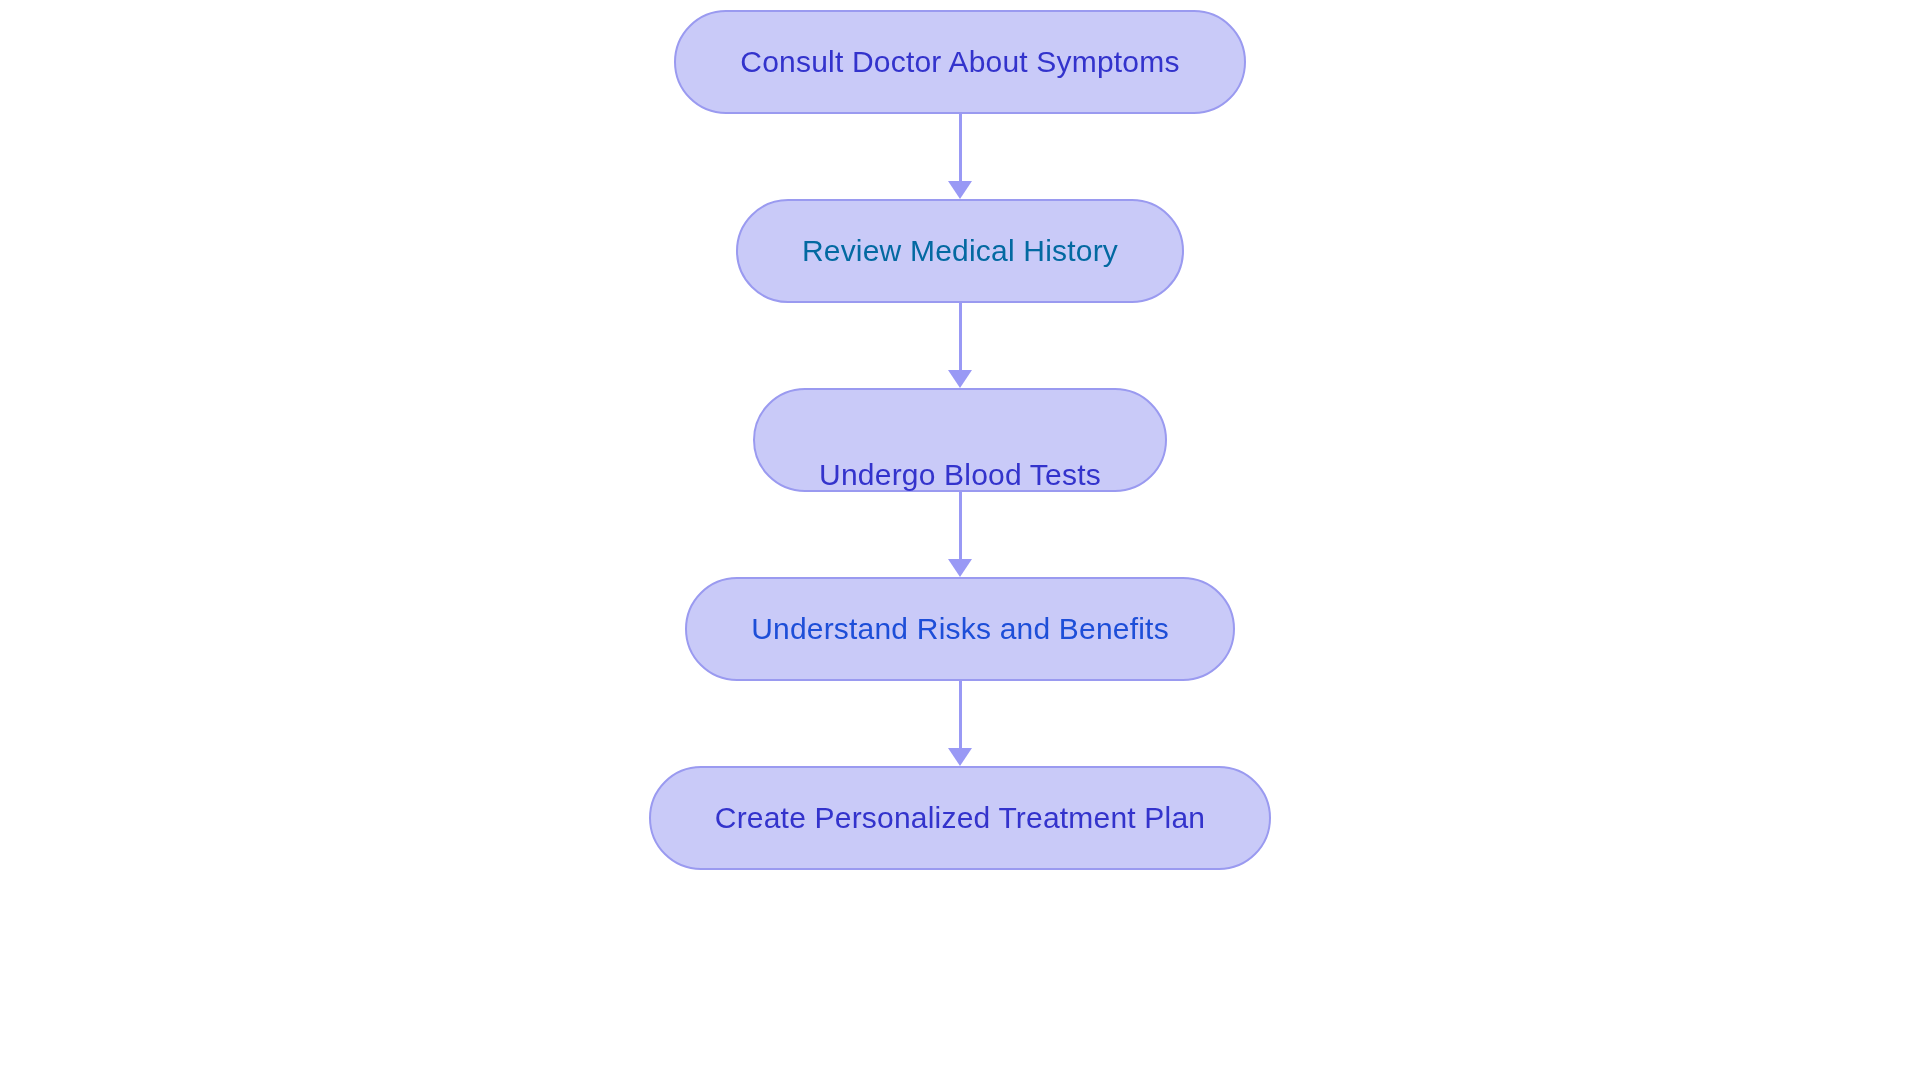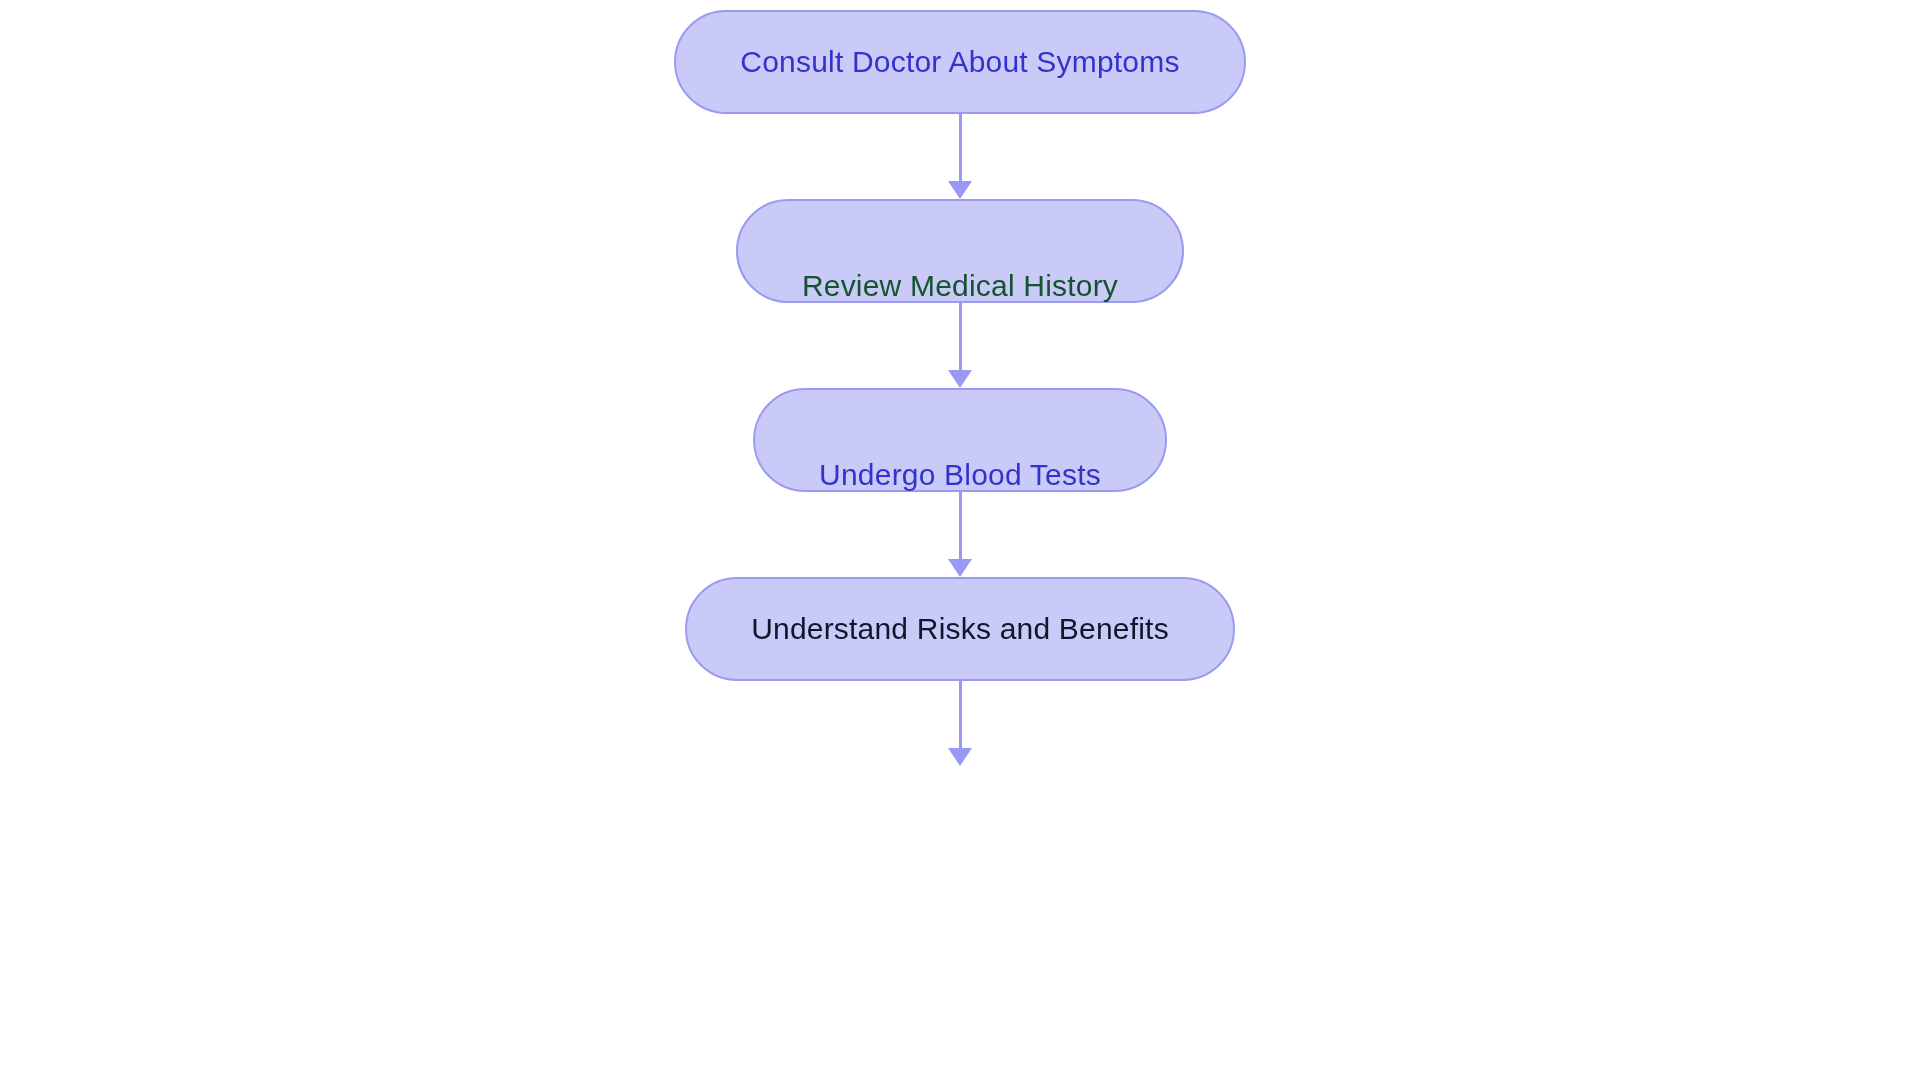--- a/index.html
+++ b/index.html
@@ -95,42 +95,45 @@
 
     <div class="node" style="background: rgb(201, 202, 248); border-color: rgb(154, 154, 240); color: rgb(51, 51, 204);">
       <span>Consult Doctor About Symptoms</span>
     </div>
 
     <div class="connector gap-1">
       <div class="line" style="background: rgb(153, 153, 245);"></div>
       <div class="head" style="border-top-color: rgb(153, 153, 245);"></div>
     </div>
 
-    <div class="node" style="background: rgb(201, 202, 248); border-color: rgb(154, 154, 240); color: #14532d; align-items: flex-end;">
+    <div class="node" style="background: rgb(201, 202, 248); border-color: rgb(154, 154, 240); color: #0369a1;">
       <span>Review Medical History</span>
     </div>
 
     <div class="connector gap-2">
       <div class="line" style="background: rgb(153, 153, 245);"></div>
       <div class="head" style="border-top-color: rgb(153, 153, 245);"></div>
     </div>
 
     <div class="node" style="background: rgb(201, 202, 248); border-color: rgb(154, 154, 240); color: rgb(51, 51, 204); align-items: flex-end;">
       <span>Undergo Blood Tests</span>
     </div>
 
     <div class="connector gap-3">
       <div class="line" style="background: rgb(153, 153, 245);"></div>
       <div class="head" style="border-top-color: rgb(153, 153, 245);"></div>
     </div>
 
-    <div class="node" style="background: rgb(201, 202, 248); border-color: rgb(154, 154, 240); color: #0f172a;">
+    <div class="node" style="background: rgb(201, 202, 248); border-color: rgb(154, 154, 240); color: #1d4ed8;">
       <span>Understand Risks and Benefits</span>
     </div>
 
     <div class="connector gap-4">
       <div class="line" style="background: rgb(153, 153, 245);"></div>
       <div class="head" style="border-top-color: rgb(153, 153, 245);"></div>
     </div>
 
+    <div class="node" style="background: rgb(201, 202, 248); border-color: rgb(154, 154, 240); color: rgb(51, 51, 204);">
+      <span>Create Personalized Treatment Plan</span>
+    </div>
 
   </div>
 </div>
 
 </body></html>

